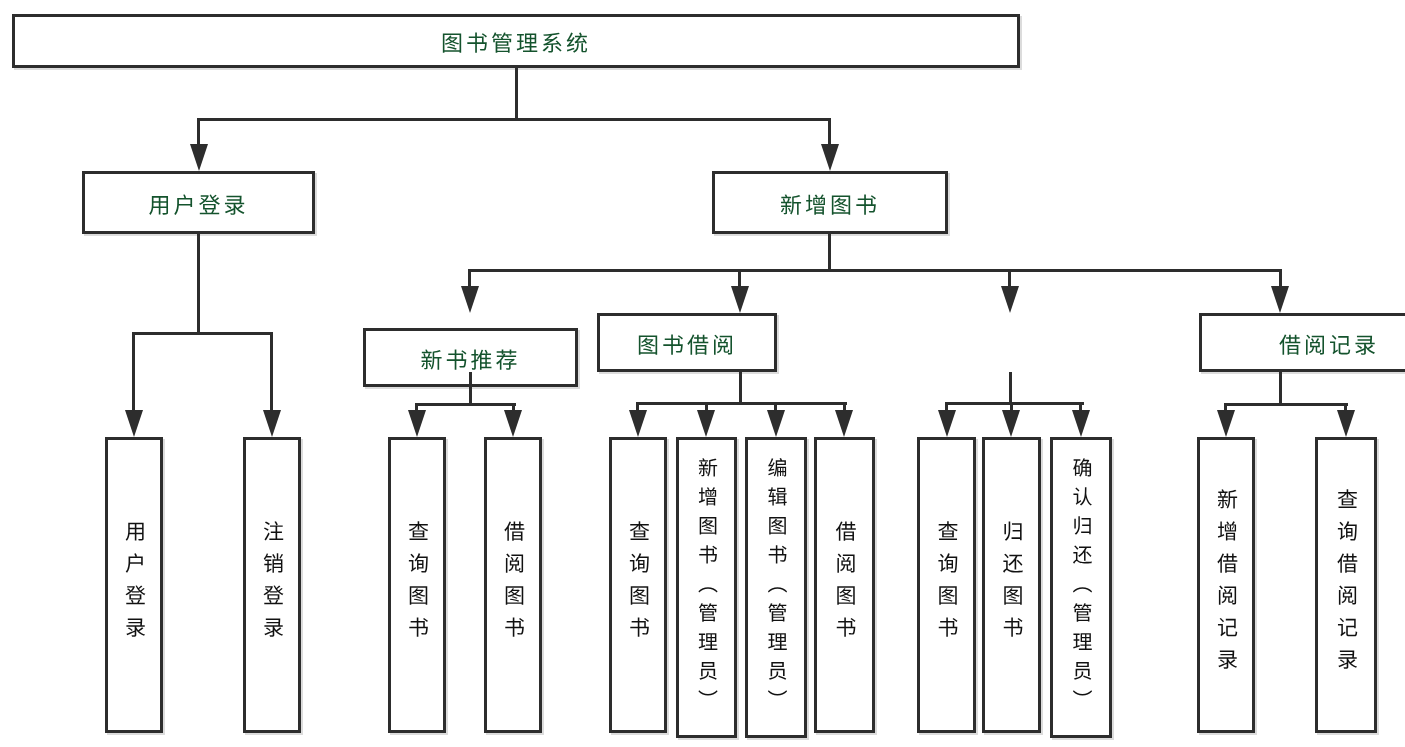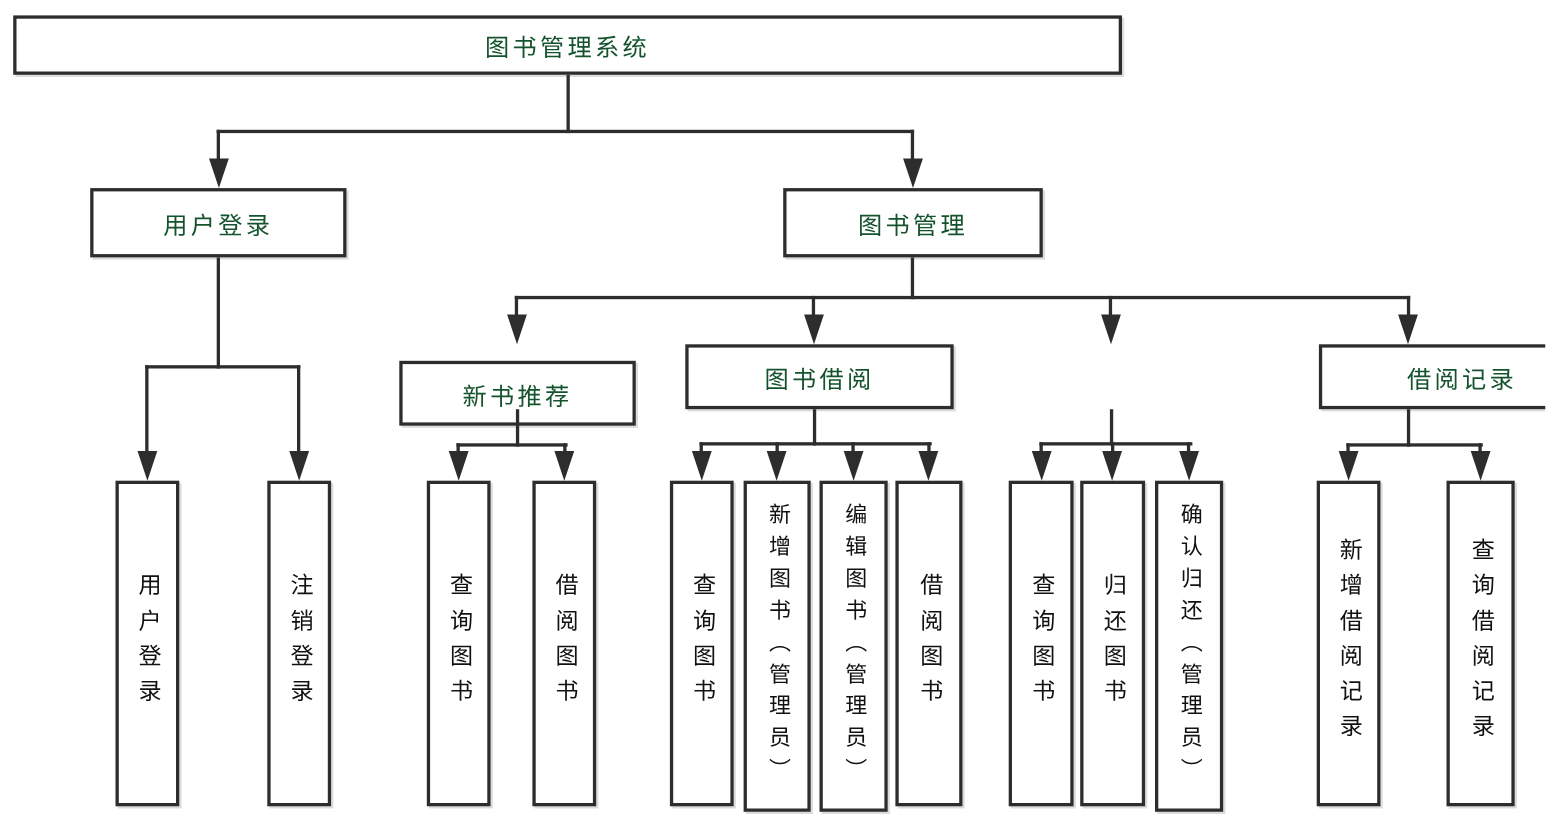--- a/index.html
+++ b/index.html
@@ -52,28 +52,28 @@
 
   <div class="box" style="left:12px;top:14px;width:1008px;height:54px">
     <span class="hlabel">图书管理系统</span>
   </div>
 
   <div class="box" style="left:82px;top:171px;width:233px;height:63px">
     <span class="hlabel">用户登录</span>
   </div>
 
   <div class="box" style="left:712px;top:171px;width:236px;height:63px">
-    <span class="hlabel">图书管理</span>
+    <span class="hlabel">新增图书</span>
   </div>
 
   <div class="box" style="left:363px;top:328px;width:215px;height:59px">
     <span class="hlabel">新书推荐</span>
   </div>
 
-  <div class="box" style="left:623px;top:313px;width:244px;height:59px">
+  <div class="box" style="left:597px;top:313px;width:180px;height:59px">
     <span class="hlabel">图书借阅</span>
   </div>
 
 
   <div class="box" style="left:1199px;top:313px;width:260px;height:59px">
     <span class="hlabel">借阅记录</span>
   </div>
 
   <div class="box" style="left:105px;top:437px;width:58px;height:296px">
     <span class="vlabel">用户登录</span>

